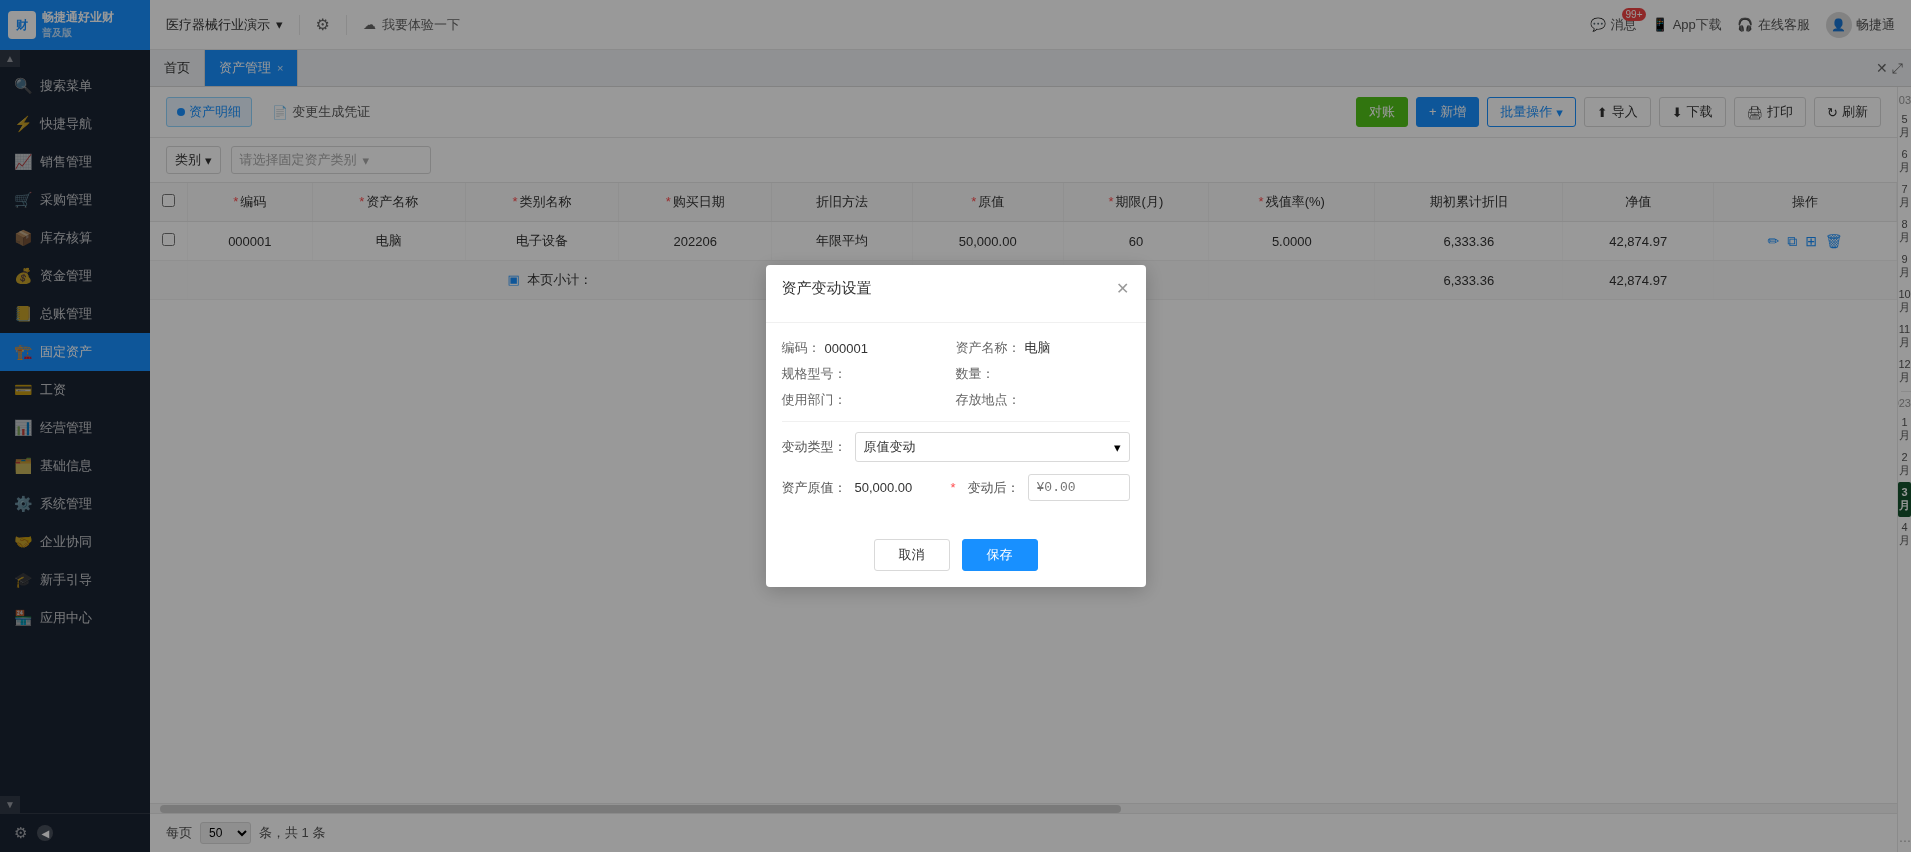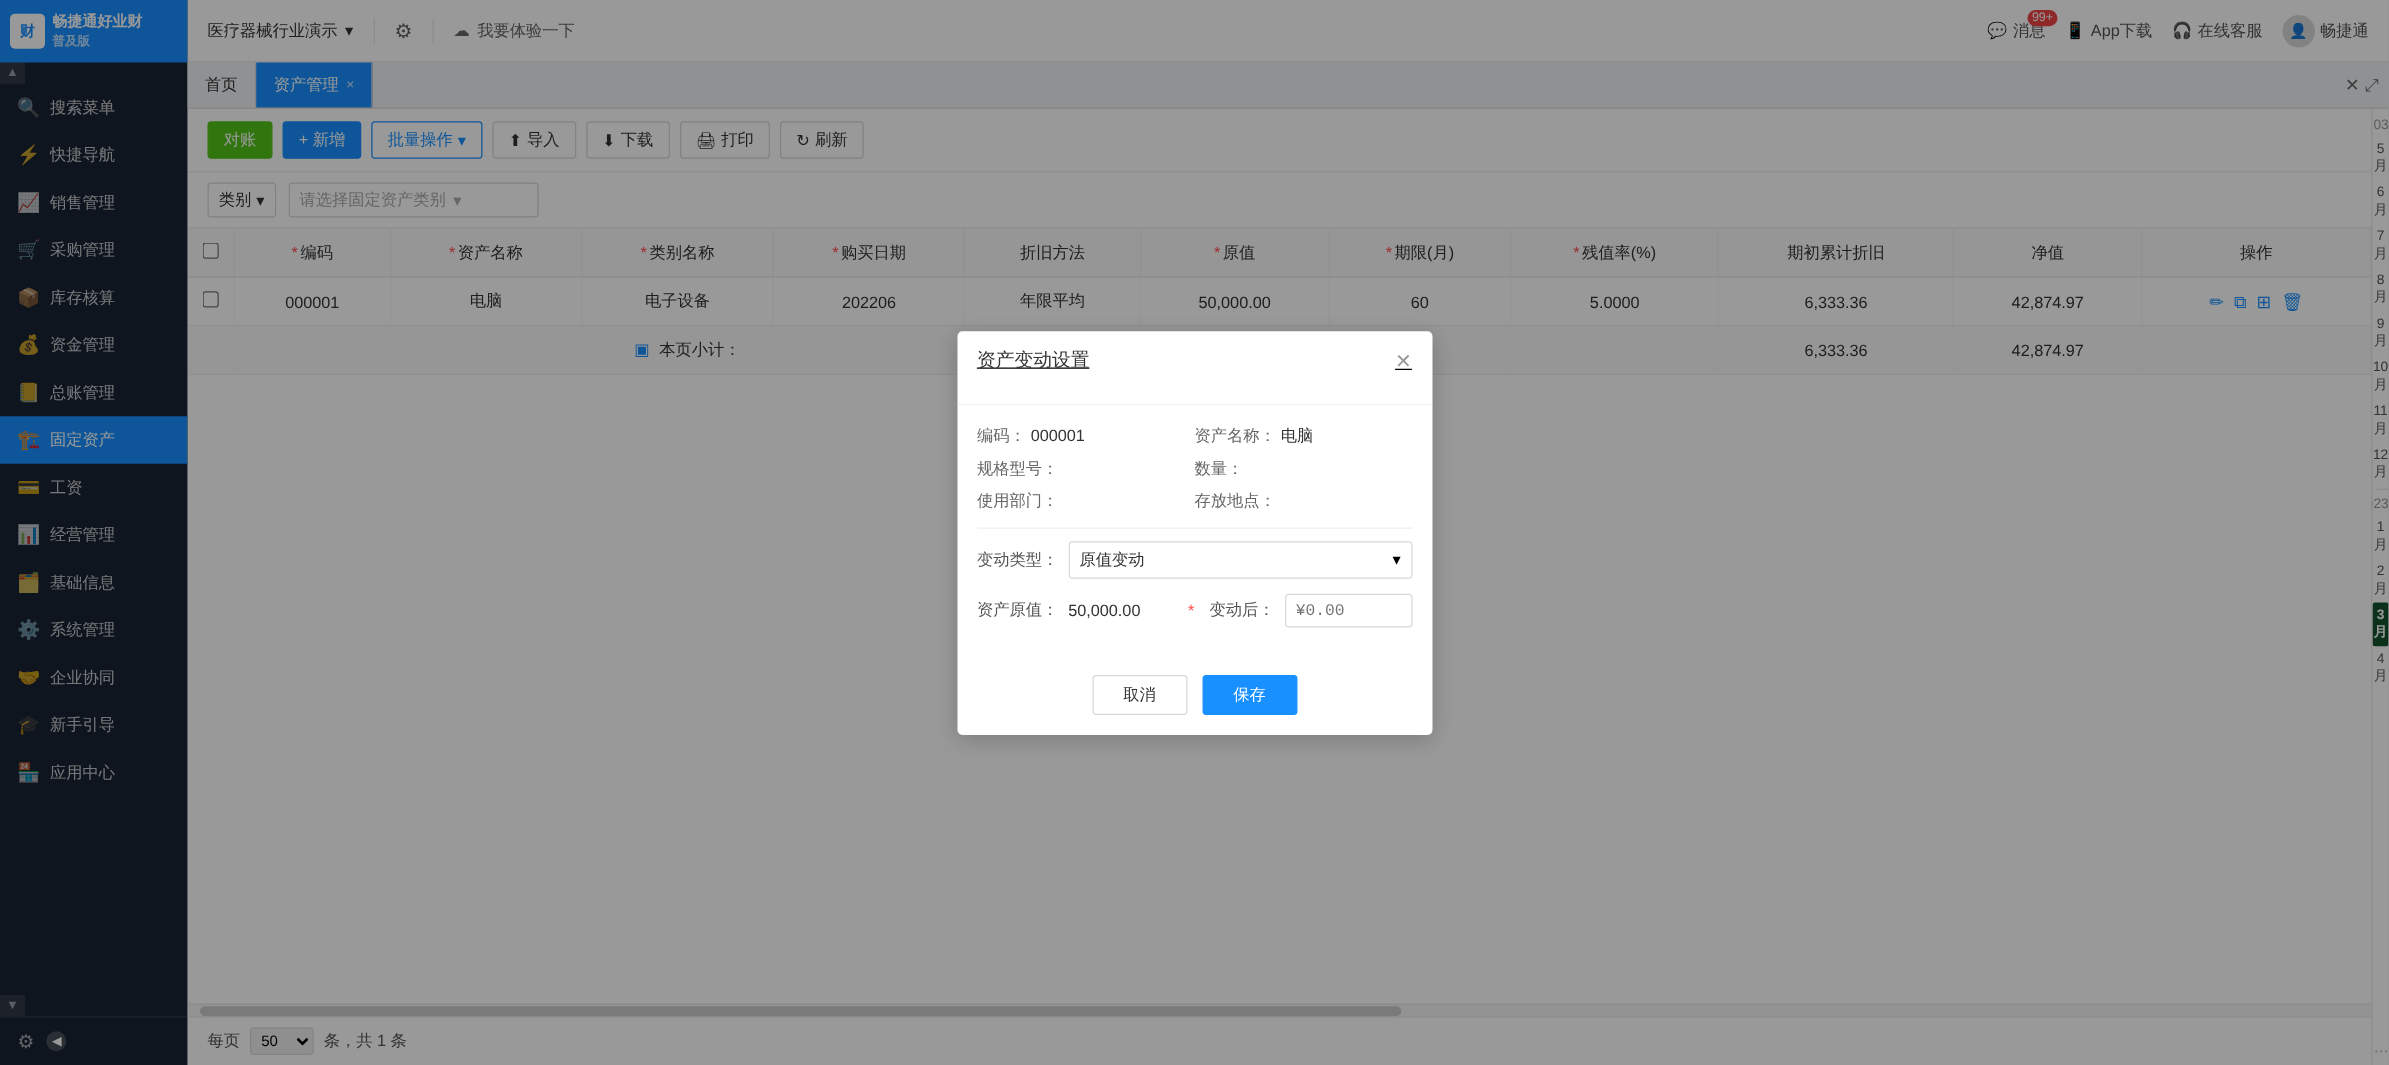--- a/index.html
+++ b/index.html
@@ -289,21 +289,20 @@
       background: white;
       border-radius: 4px;
       width: 380px;
       box-shadow: 0 4px 20px rgba(0,0,0,0.2);
       overflow: hidden;
     }
     .modal-header {
       padding: 14px 16px 24px;
       display: flex; align-items: center; justify-content: space-between;
       border-bottom: 1px solid #f0f0f0;
-      text-decoration: underline;
     }
     .modal-title { font-size: 15px; font-weight: 500; color: #333; }
     .modal-close { color: #999; cursor: pointer; font-size: 16px; }
     .modal-body { padding: 16px; }
     .modal-info-grid {
       display: grid; grid-template-columns: 1fr 1fr;
       gap: 8px 0;
       margin-bottom: 12px;
     }
     .modal-info-item { display: flex; align-items: center; gap: 4px; font-size: 13px; }
@@ -479,20 +478,30 @@
       <span>✕</span>
       <span>⤢</span>
     </div>
   </div>
 
   <div class="content">
 
     <div class="page-area">
 
       <div class="toolbar">
+        <div class="toolbar-left">
+          <div class="tab-btn active">
+            <span class="dot"></span>
+            <span>资产明细</span>
+          </div>
+          <div class="tab-btn">
+            <span>📄</span>
+            <span>变更生成凭证</span>
+          </div>
+        </div>
         <div class="toolbar-right">
           <button class="btn success">
             <span>对账</span>
           </button>
           <button class="btn primary">
             <span>+ 新增</span>
           </button>
           <button class="btn batch">
             <span>批量操作</span>
             <span>▾</span>

